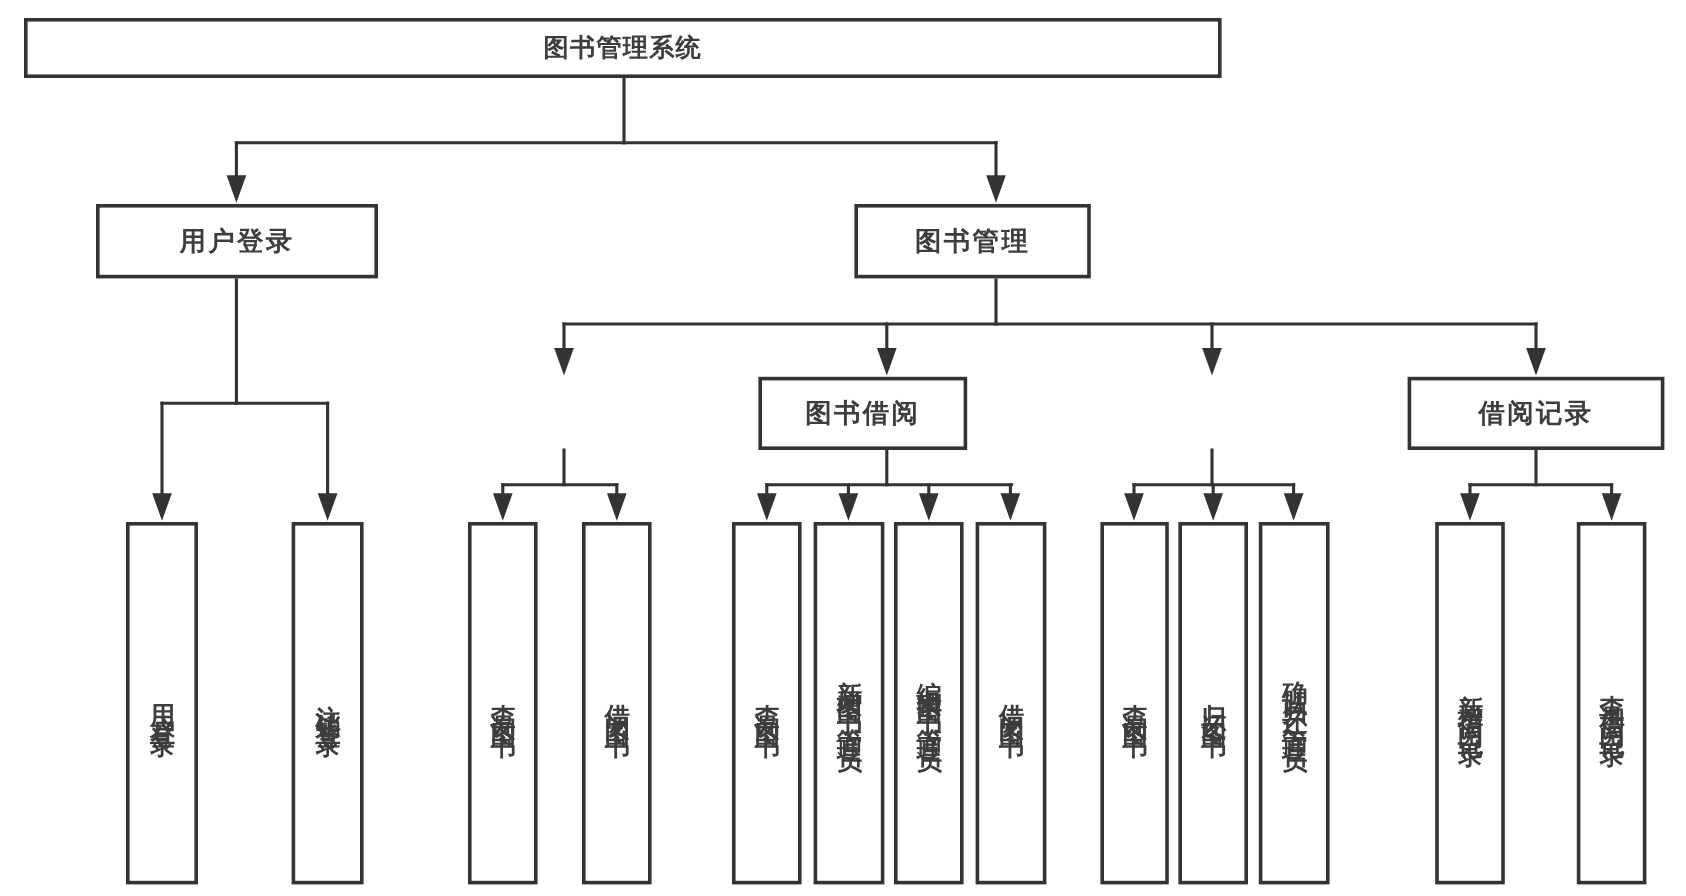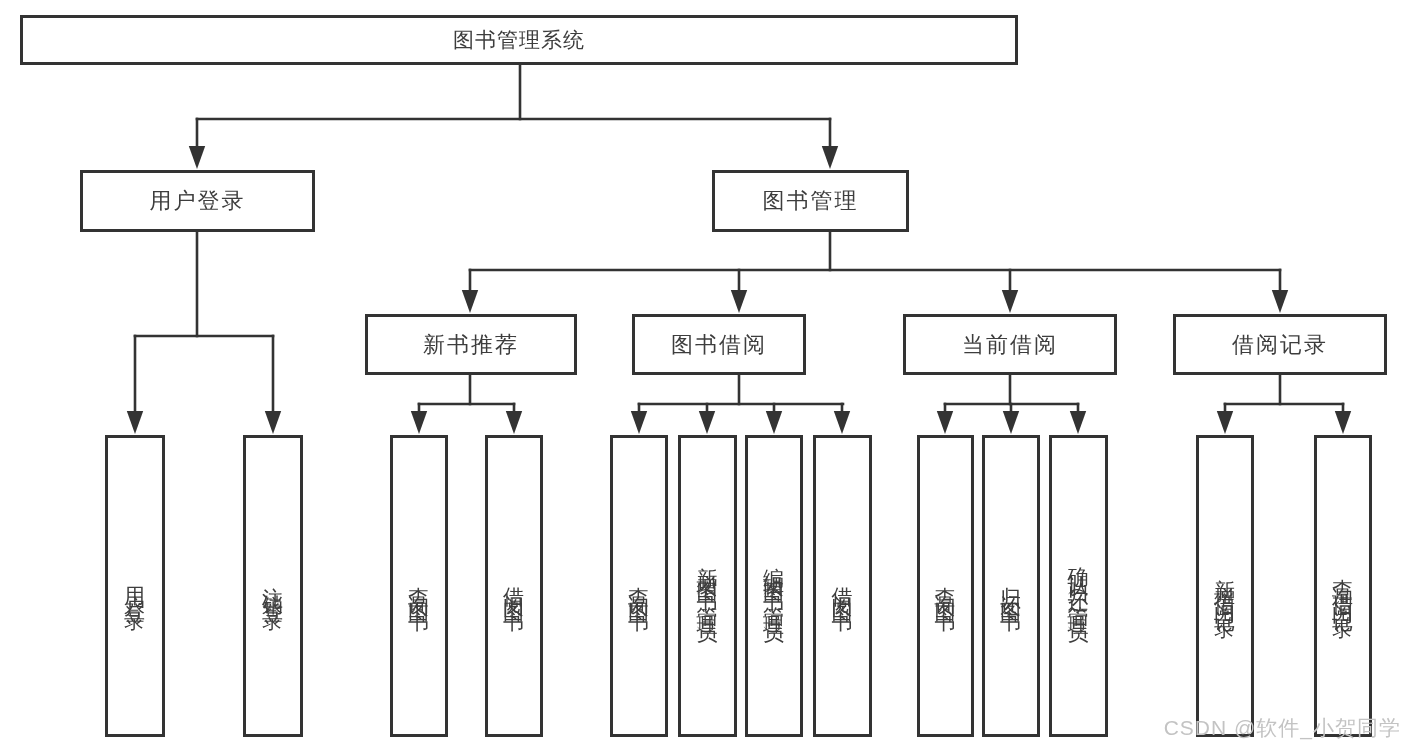--- a/index.html
+++ b/index.html
@@ -21,20 +21,21 @@
   #connectors line { stroke: var(--line); stroke-width: 2.6; stroke-linecap: square; }
   #connectors polygon { fill: var(--line); }
   .box {
     position: absolute;
     box-sizing: border-box;
     border: 3px solid var(--line);
     background: #ffffff;
     display: flex;
     align-items: center;
     justify-content: center;
+    font-weight: bold;
   }
   .hlabel {
     font-size: 22px;
     letter-spacing: 2px;
     color: var(--text);
     white-space: nowrap;
   }
   .root .hlabel { font-size: 21px; letter-spacing: 1px; }
   .vlabel {
     writing-mode: vertical-rl;
@@ -133,28 +134,22 @@
     <span class="hlabel">图书管理系统</span>
   </div>
 
   <div class="box" style="left:80px;top:170px;width:235px;height:62px">
     <span class="hlabel">用户登录</span>
   </div>
   <div class="box" style="left:712px;top:170px;width:197px;height:62px">
     <span class="hlabel">图书管理</span>
   </div>
 
-  <div class="box" style="left:365px;top:314px;width:212px;height:61px">
-    <span class="hlabel">新书推荐</span>
-  </div>
   <div class="box" style="left:632px;top:314px;width:174px;height:61px">
     <span class="hlabel">图书借阅</span>
-  </div>
-  <div class="box" style="left:903px;top:314px;width:214px;height:61px">
-    <span class="hlabel">当前借阅</span>
   </div>
   <div class="box" style="left:1173px;top:314px;width:214px;height:61px">
     <span class="hlabel">借阅记录</span>
   </div>
 
   <div class="box" style="left:105px;top:435px;width:60px;height:302px">
     <span class="vlabel">用户登录</span>
   </div>
   <div class="box" style="left:243px;top:435px;width:60px;height:302px">
     <span class="vlabel">注销登录</span>
@@ -190,14 +185,13 @@
     <span class="vlabel">确认归还（管理员）</span>
   </div>
 
   <div class="box" style="left:1196px;top:435px;width:58px;height:302px">
     <span class="vlabel">新增借阅记录</span>
   </div>
   <div class="box" style="left:1314px;top:435px;width:58px;height:302px">
     <span class="vlabel">查询借阅记录</span>
   </div>
 
-  <div class="watermark">CSDN @软件_小贺同学</div>
 </div>
 
 </body></html>

